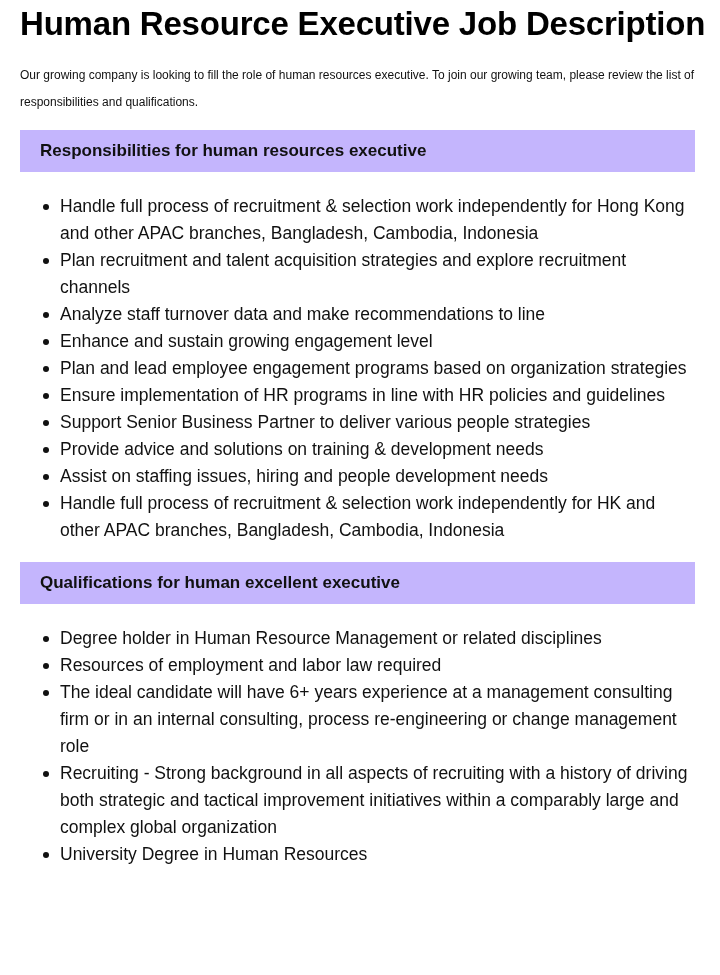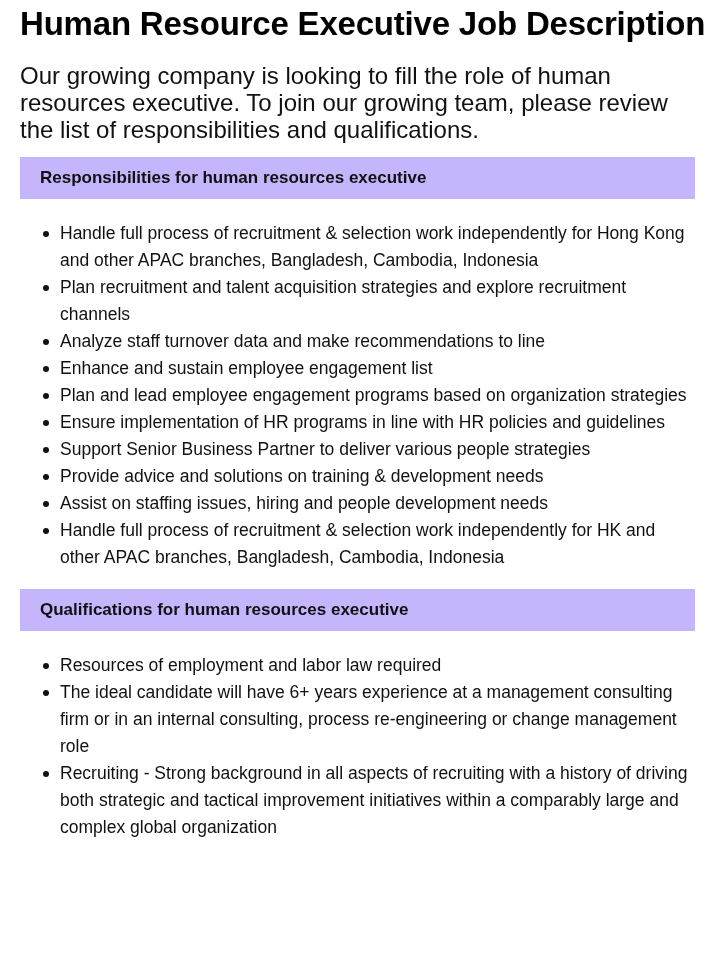--- a/index.html
+++ b/index.html
@@ -8,21 +8,21 @@
     font-family: "Liberation Sans", "DejaVu Sans", sans-serif;
     color: #111111;
   }
   .page { padding: 0 25px 0 20px; }
   h1 {
     margin: 0; padding-top: 4px;
     font-size: 33px; font-weight: bold; letter-spacing: -0.2px;
     line-height: 40px; color: #000000; white-space: nowrap;
   }
   .intro {
-    margin: 18px 0 12px 0; font-size: 24px; line-height: 27px; color: #111111;
+    margin: 18px 0 12px 0; font-size: 12px; line-height: 27px; color: #111111;
   }
   .section-header {
     background: #c4b5fd; margin-top: 14px; height: 42px;
     display: flex; align-items: center; padding-left: 20px;
     font-size: 17px; font-weight: bold; color: #111111;
   }
   ul.items {
     list-style: none; margin: 0; padding: 0 0 0 40px;
   }
   ul.items.first { padding-top: 21px; }
@@ -39,28 +39,30 @@
 
 <div class="page">
   <h1>Human Resource Executive Job Description</h1>
   <p class="intro">Our growing company is looking to fill the role of human resources executive. To join our growing team, please review the list of responsibilities and qualifications.</p>
 
   <div class="section-header">Responsibilities for human resources executive</div>
   <ul class="items first">
     <li><span class="bullet"></span><span>Handle full process of recruitment &amp; selection work independently for Hong Kong and other APAC branches, Bangladesh, Cambodia, Indonesia</span></li>
     <li><span class="bullet"></span><span>Plan recruitment and talent acquisition strategies and explore recruitment channels</span></li>
     <li><span class="bullet"></span><span>Analyze staff turnover data and make recommendations to line</span></li>
-    <li><span class="bullet"></span><span>Enhance and sustain employee engagement list</span></li>
+    <li><span class="bullet"></span><span>Enhance and sustain growing engagement level</span></li>
     <li><span class="bullet"></span><span>Plan and lead employee engagement programs based on organization strategies</span></li>
     <li><span class="bullet"></span><span>Ensure implementation of HR programs in line with HR policies and guidelines</span></li>
     <li><span class="bullet"></span><span>Support Senior Business Partner to deliver various people strategies</span></li>
     <li><span class="bullet"></span><span>Provide advice and solutions on training &amp; development needs</span></li>
     <li><span class="bullet"></span><span>Assist on staffing issues, hiring and people development needs</span></li>
     <li><span class="bullet"></span><span>Handle full process of recruitment &amp; selection work independently for HK and other APAC branches, Bangladesh, Cambodia, Indonesia</span></li>
   </ul>
 
-  <div class="section-header" style="margin-top:18px">Qualifications for human resources executive</div>
+  <div class="section-header" style="margin-top:18px">Qualifications for human excellent executive</div>
   <ul class="items first">
+    <li><span class="bullet"></span><span>Degree holder in Human Resource Management or related disciplines</span></li>
     <li><span class="bullet"></span><span>Resources of employment and labor law required</span></li>
     <li><span class="bullet"></span><span>The ideal candidate will have 6+ years experience at a management consulting firm or in an internal consulting, process re-engineering or change management role</span></li>
     <li><span class="bullet"></span><span>Recruiting - Strong background in all aspects of recruiting with a history of driving both strategic and tactical improvement initiatives within a comparably large and complex global organization</span></li>
+    <li><span class="bullet"></span><span>University Degree in Human Resources</span></li>
   </ul>
 </div>
 
 </body></html>

